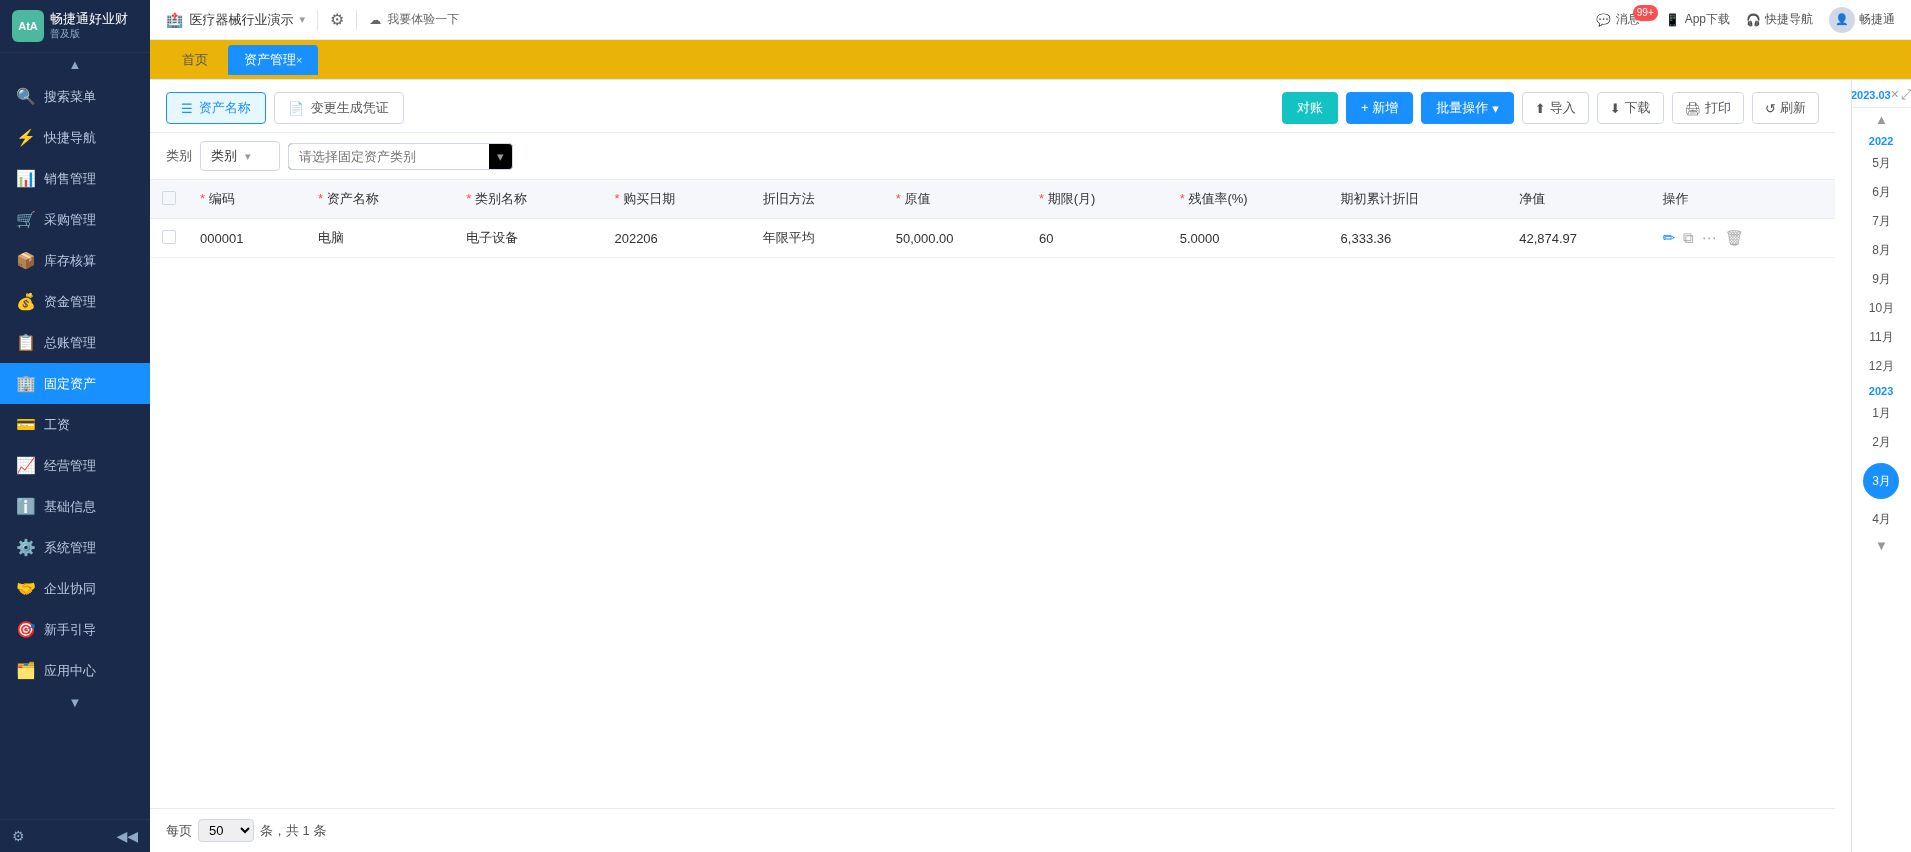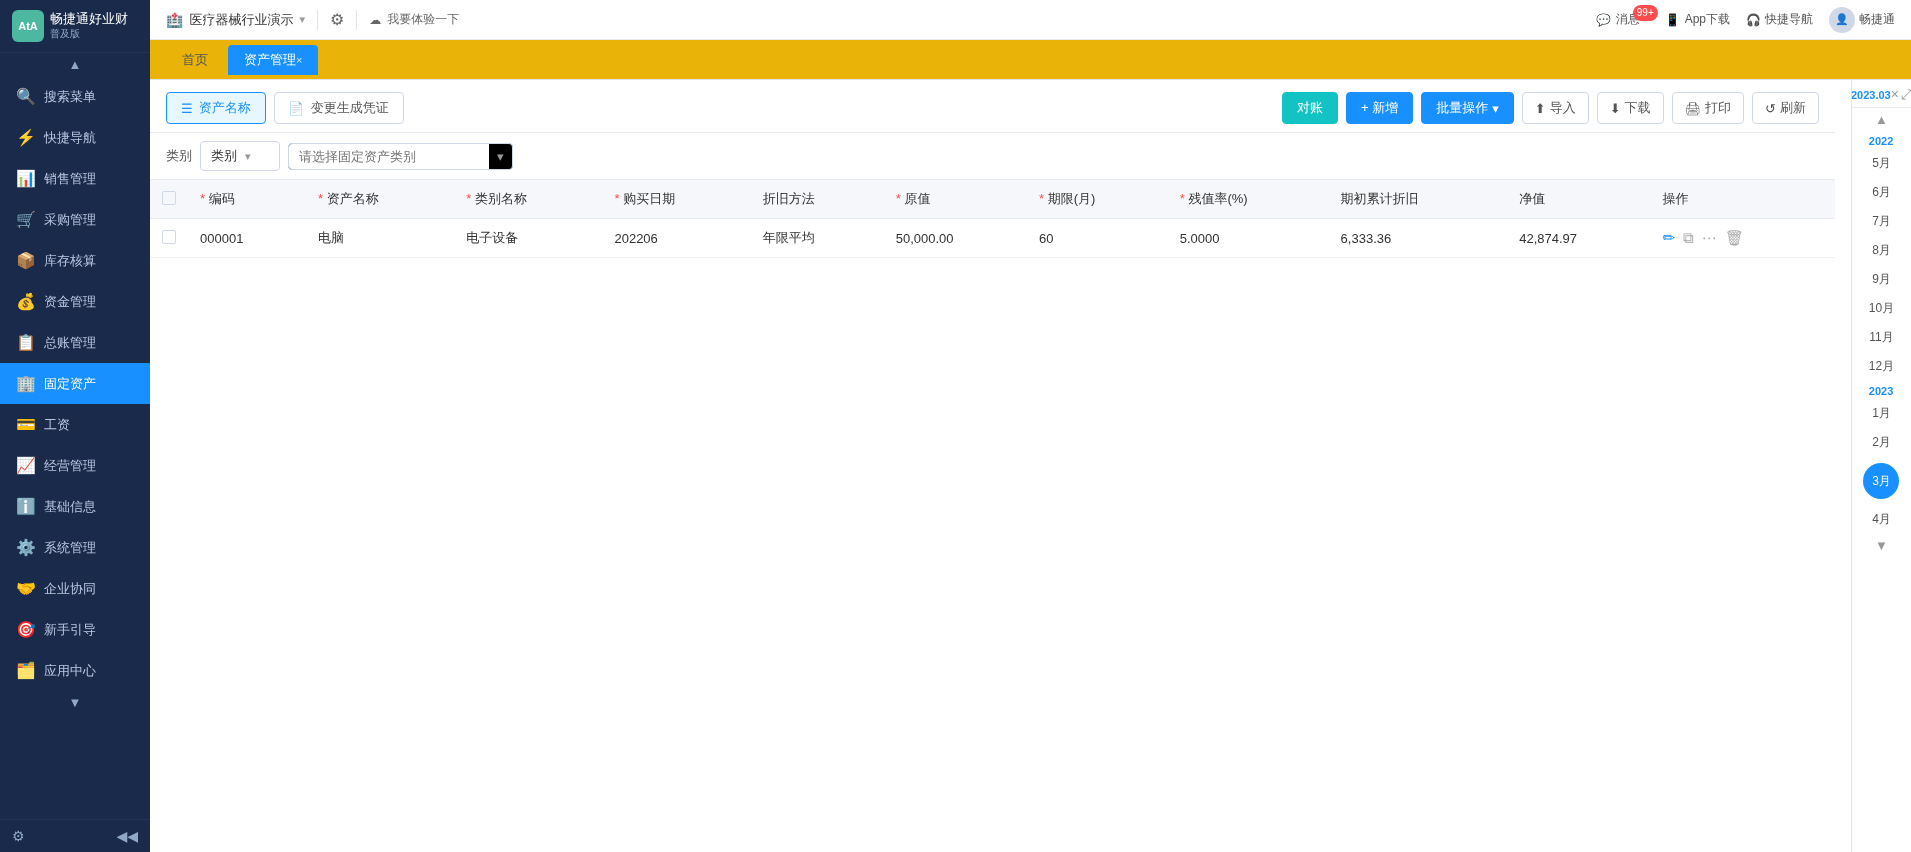--- a/index.html
+++ b/index.html
@@ -611,20 +611,30 @@
                   <span class="action-icon grey" title="更多">⋯</span>
                   <span class="action-icon grey" title="删除">🗑</span>
                 </div>
               </td>
             </tr>
 
           </tbody>
         </table>
       </div>
 
+      <div class="pagination">
+        <span>每页</span>
+        <select>
+          <option value="10">10</option>
+          <option value="20">20</option>
+          <option value="50" selected="">50</option>
+          <option value="100">100</option>
+        </select>
+        <span>条，共 1 条</span>
+      </div>
     </div>
 
     <div class="calendar-panel" style="position:relative;">
       <div class="calendar-panel-header">
         <span class="calendar-panel-title">2023.03</span>
         <div class="calendar-panel-actions">
           <span class="calendar-panel-btn">×</span>
           <span class="calendar-panel-btn">⤢</span>
         </div>
       </div>

